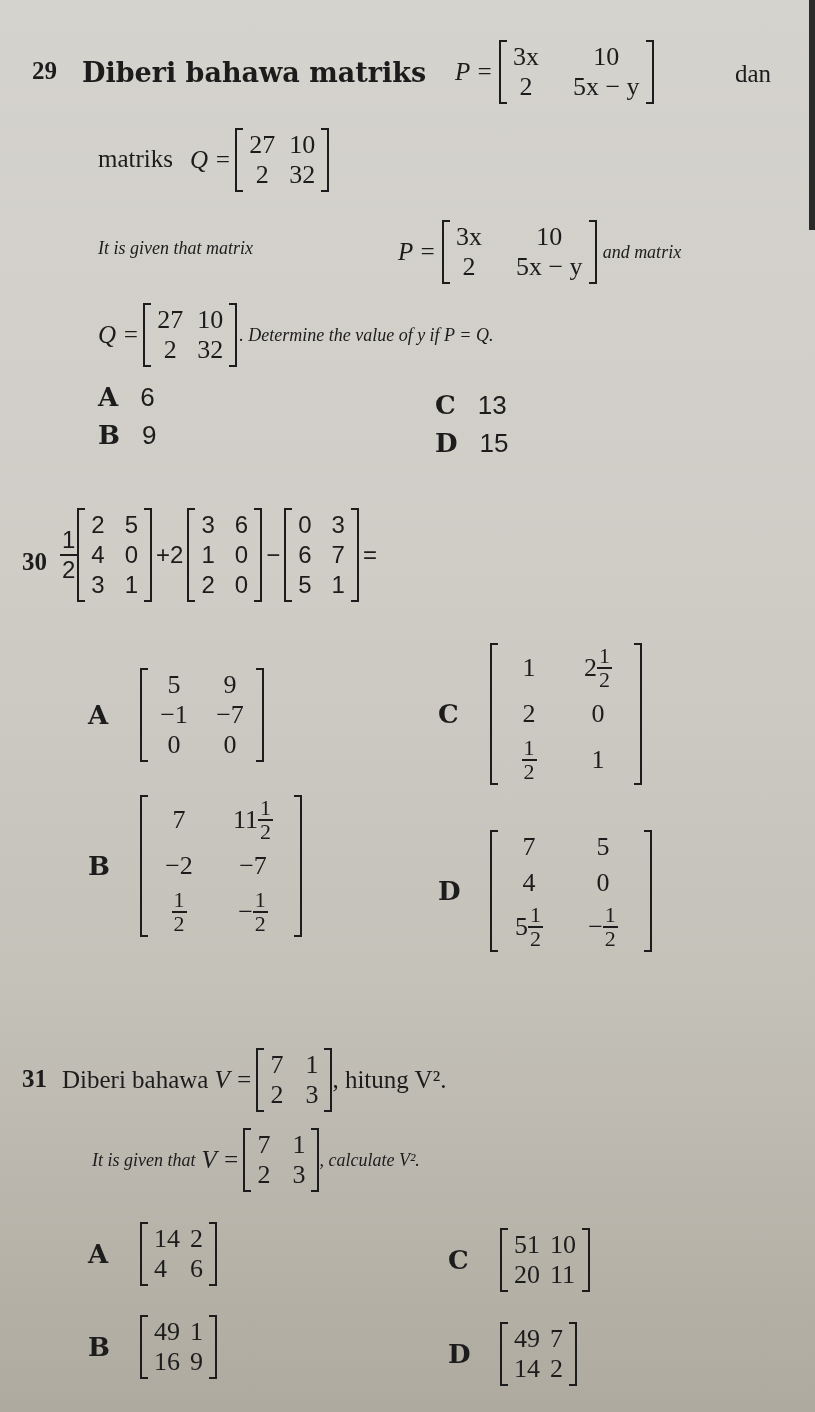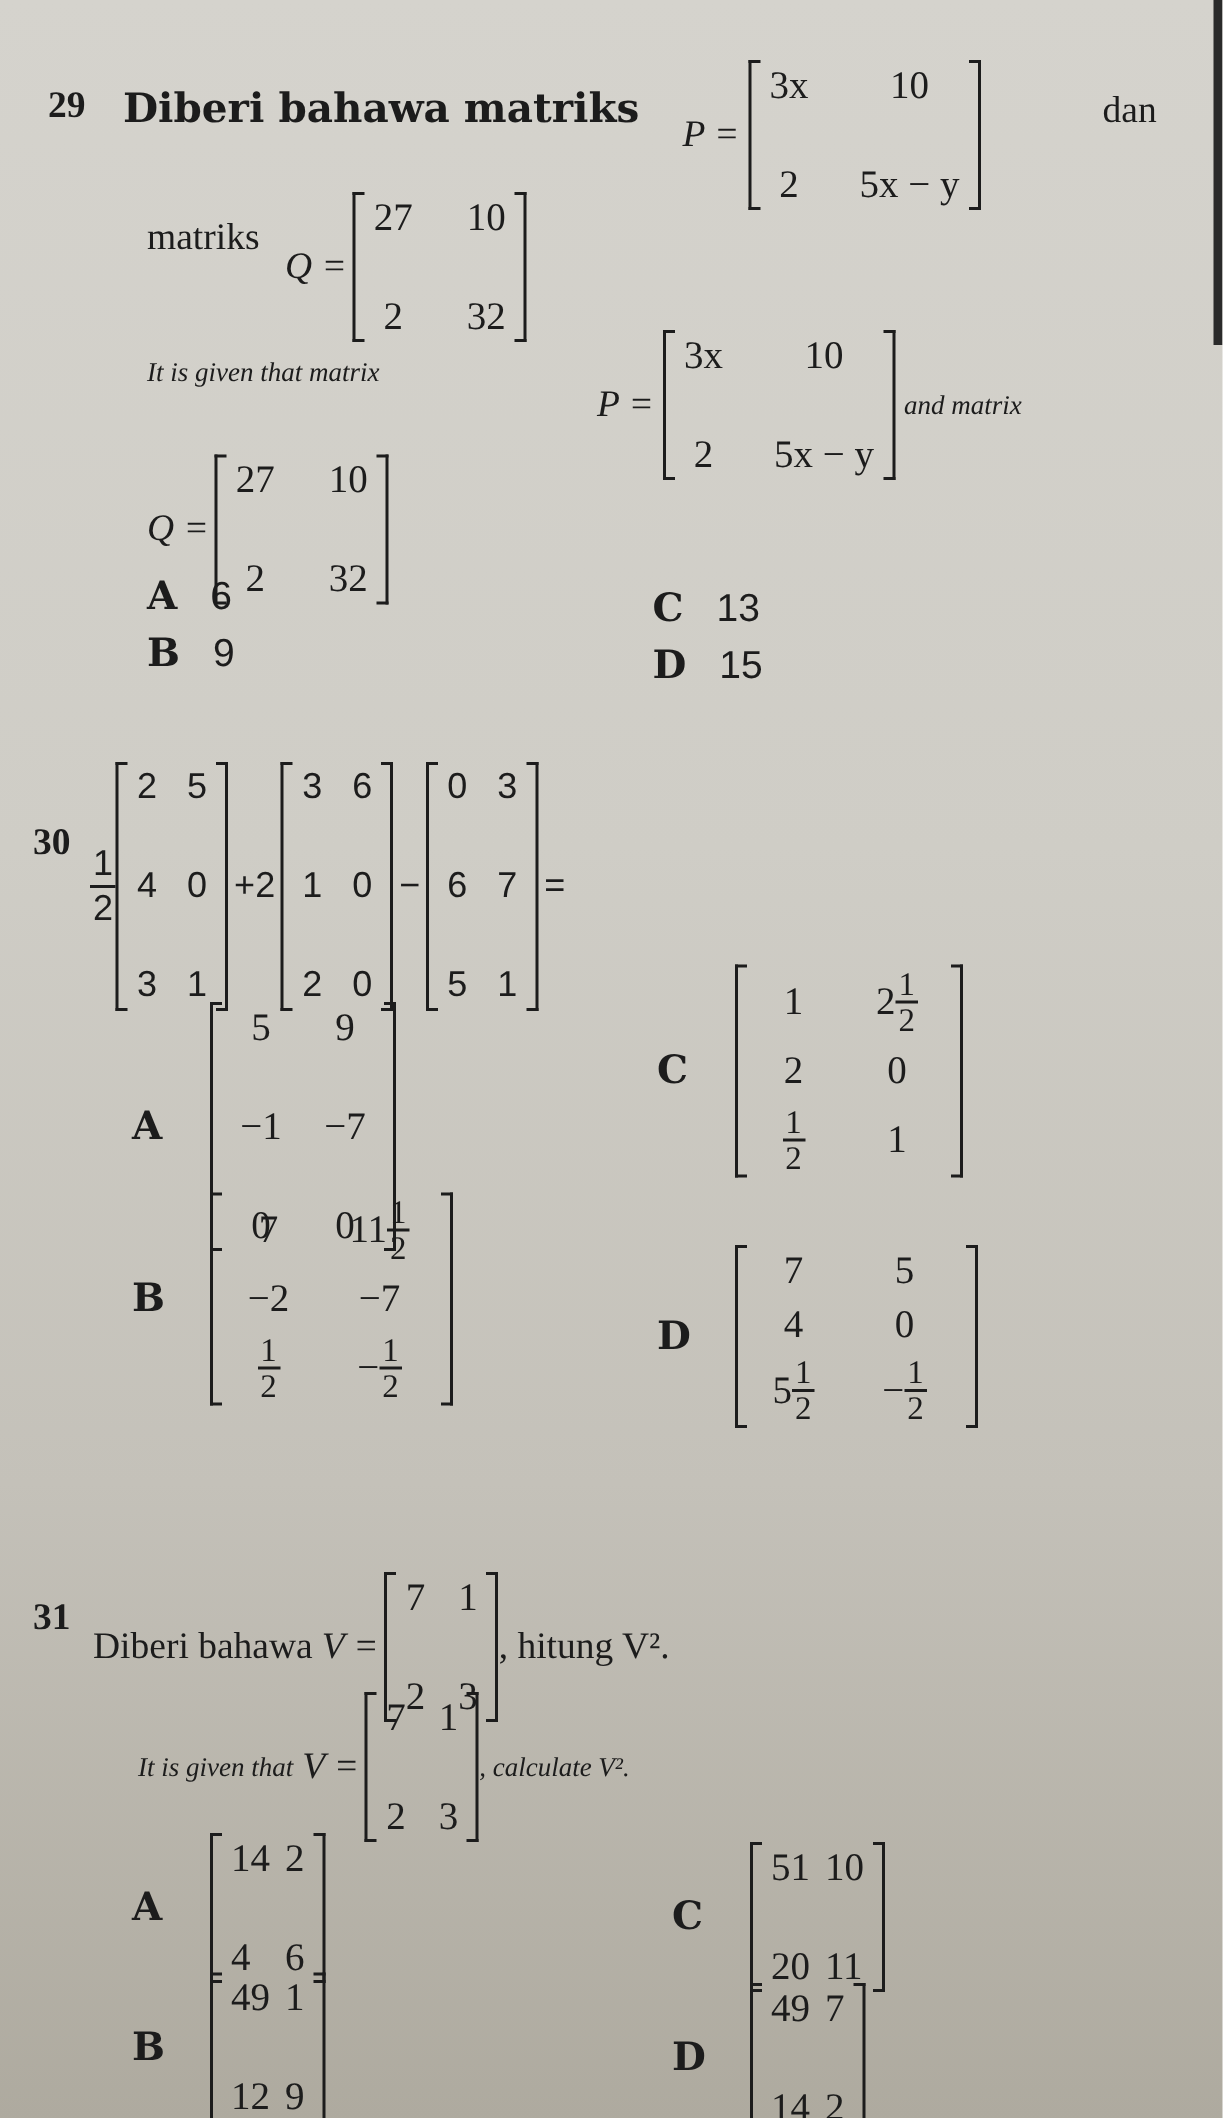--- a/index.html
+++ b/index.html
@@ -17,21 +17,21 @@
   .ti { font-size: 18px; font-style: italic; }
   .math { font-style: italic; }
   .lbl { font-size: 26px; font-weight: bold; font-family: "DejaVu Serif", serif; }
   .val { font-size: 26px; font-family: "Liberation Sans", sans-serif; }
 
   
   .mx { display: inline-flex; align-items: stretch; vertical-align: middle; }
   .br { width: 8px; border: 2.5px solid #1c1c1c; }
   .br.l { border-right: none; }
   .br.r { border-left: none; }
-  .mx-body { display: grid; align-items: center; justify-items: center; padding: 2px 6px; column-gap: 14px; row-gap: 0; font-family: "Liberation Sans", sans-serif; font-size: 24px; line-height: 30px; gap: 36px; }
+  .mx-body { display: grid; align-items: center; justify-items: center; padding: 2px 6px; column-gap: 14px; row-gap: 0; font-family: "Liberation Sans", sans-serif; font-size: 24px; line-height: 30px; }
   .mx-body.serif { font-family: "Liberation Serif", serif; font-size: 26px; }
   .frac { display: inline-flex; flex-direction: column; align-items: center; line-height: 22px; font-size: 22px; vertical-align: middle; }
   .frac .num { border-bottom: 2px solid #1c1c1c; padding: 0 2px; }
   .mixed { display: inline-flex; align-items: center; }
   .eq { font-family: "Liberation Sans", sans-serif; font-size: 24px; margin: 0 4px; }
 </style>
 </head>
 <body>
 
 <div class="edge"></div>
@@ -91,20 +91,21 @@
     <div class="mx">
       <div class="br l"></div>
       <div class="mx-body serif" style="grid-template-columns:auto auto;">
         <span>27</span>
           <span>10</span>
         <span>2</span>
           <span>32</span>
       </div>
       <div class="br r"></div>
     </div>
+    <span class="ti" style="margin-left:2px;">. Determine the value of y if P = Q.</span>
   </div>
 
   <div>
     <div class="abs" style="left:98px; top:382px;"><span class="lbl">A</span><span class="val" style="margin-left:22px;">6</span></div>
     <div class="abs" style="left:98px; top:420px;"><span class="lbl">B</span><span class="val" style="margin-left:22px;">9</span></div>
     <div class="abs" style="left:435px; top:390px;"><span class="lbl">C</span><span class="val" style="margin-left:22px;">13</span></div>
     <div class="abs" style="left:435px; top:428px;"><span class="lbl">D</span><span class="val" style="margin-left:22px;">15</span></div>
   </div>
 </div>
 
@@ -305,21 +306,21 @@
         <div class="br r"></div>
       </div>
   </div>
   <div class="abs" style="left:88px; top:1315px; display:flex; align-items:center;">
     <span class="lbl" style="width:52px;">B</span>
     <div class="mx">
         <div class="br l"></div>
       <div class="mx-body serif" style="grid-template-columns:auto auto; column-gap:10px; justify-items:start;">
         <span>49</span>
           <span>1</span>
-        <span>12</span>
+        <span>16</span>
           <span>9</span>
       </div>
         <div class="br r"></div>
       </div>
   </div>
   <div class="abs" style="left:448px; top:1228px; display:flex; align-items:center;">
     <span class="lbl" style="width:52px;">C</span>
     <div class="mx">
         <div class="br l"></div>
       <div class="mx-body serif" style="grid-template-columns:auto auto; column-gap:10px; justify-items:start;">

